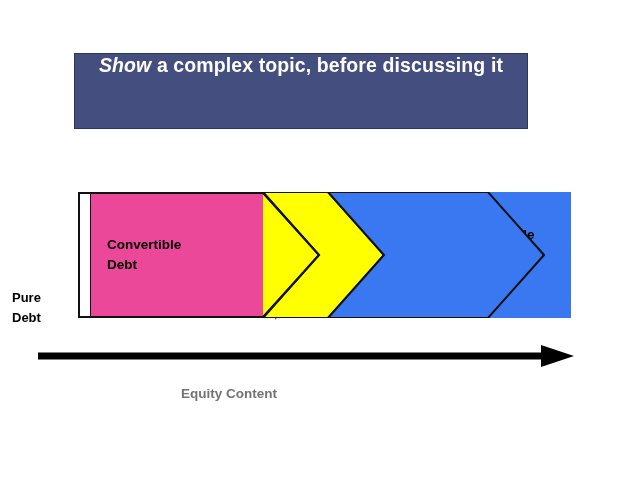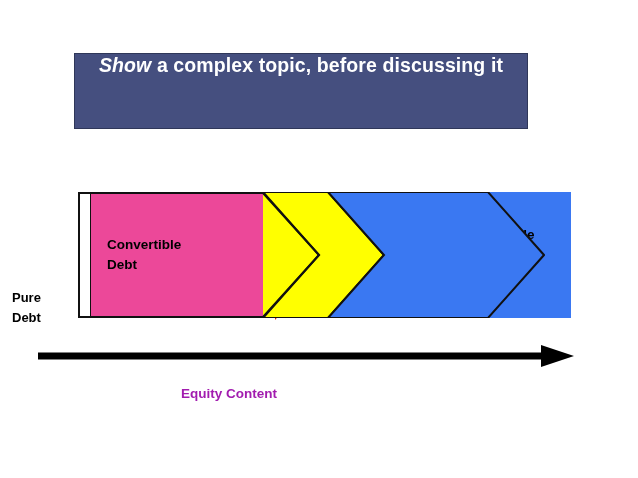--- a/index.html
+++ b/index.html
@@ -152,21 +152,21 @@
     height: 24px;
   }
 
   
   #equity-content-label {
     position: absolute;
     left: 181px;
     top: 386px;
     font-size: 13.5px;
     font-weight: bold;
-    color: #a21caf;
+    color: #737373;
   }
 
   
   #copyright {
     position: absolute;
     left: 36px;
     top: 437px;
     font-size: 10px;
     color: #3a3a3a;
     line-height: 14px;

